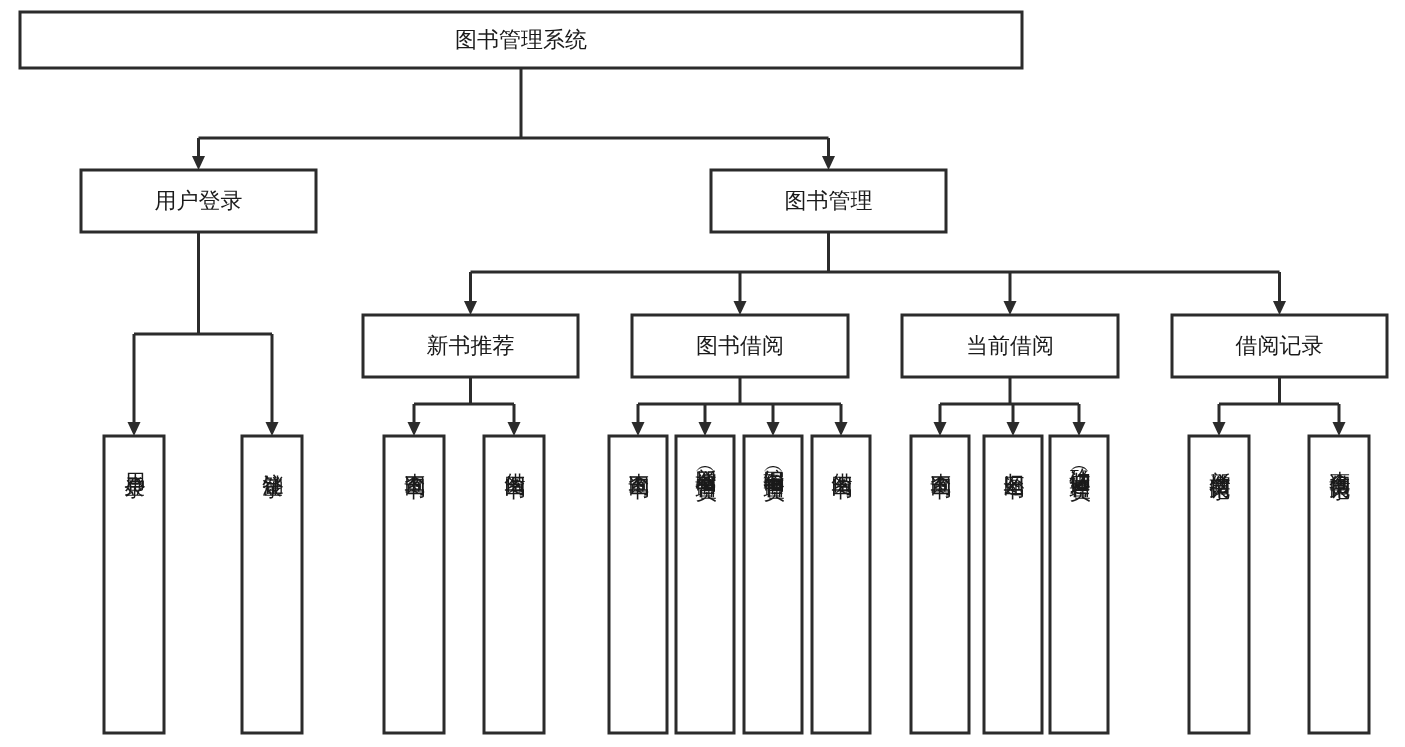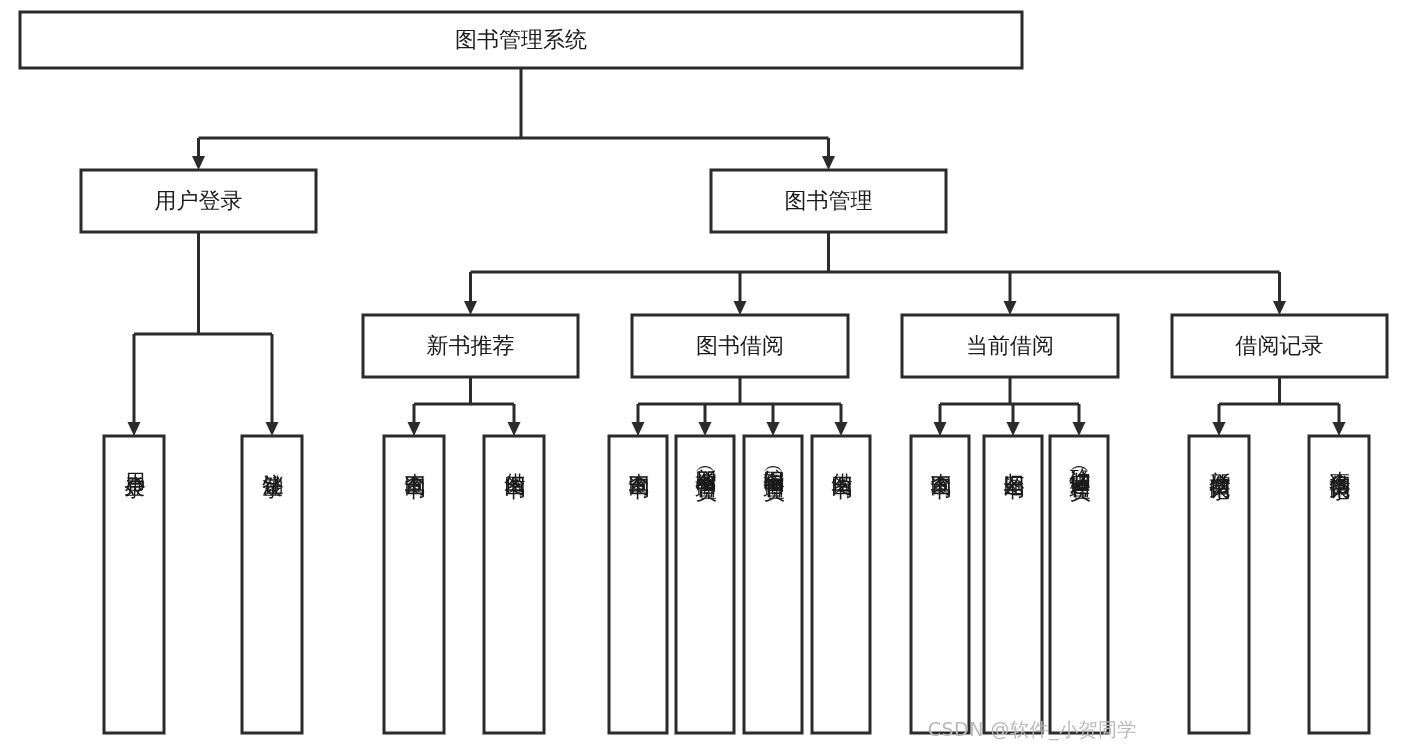--- a/index.html
+++ b/index.html
@@ -212,14 +212,13 @@
           <rect x="1189" y="436" width="60" height="297" class="node-rect" rx="0"></rect>
           <text x="1219" y="460" class="node-label vertical" text-anchor="start" dominant-baseline="central">新增借阅记录</text>
         </g>
         <g>
           <rect x="1309" y="436" width="60" height="297" class="node-rect" rx="0"></rect>
           <text x="1339" y="460" class="node-label vertical" text-anchor="start" dominant-baseline="central">查询借阅记录</text>
         </g>
       </g>
   </svg>
 
-  <div class="watermark">CSDN @软件_小贺同学</div>
 </div>
 
 </body></html>

